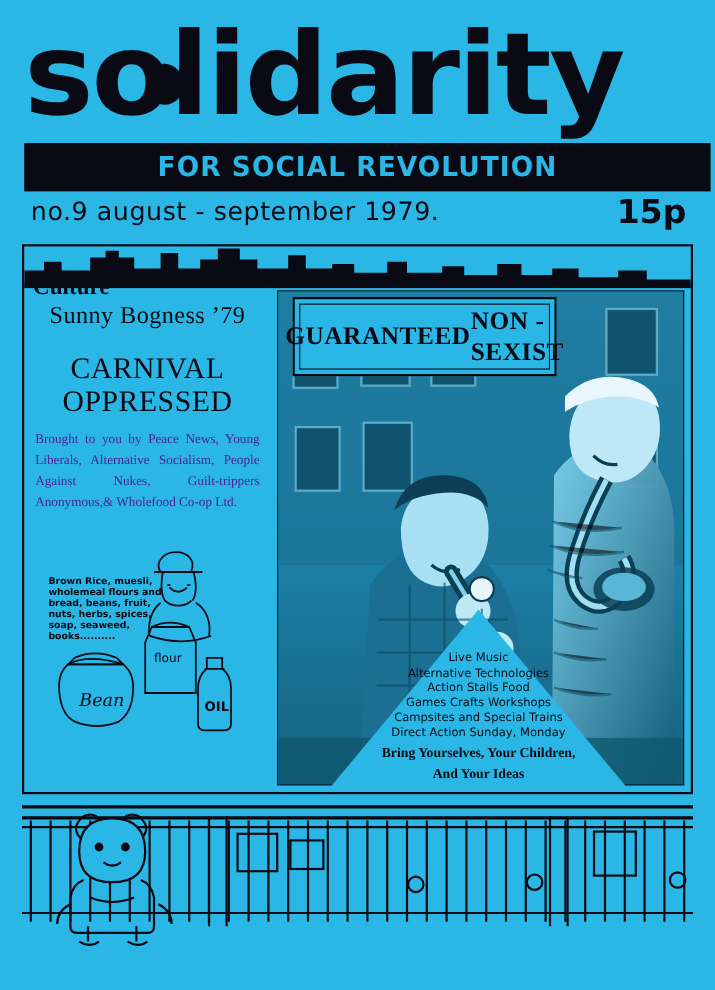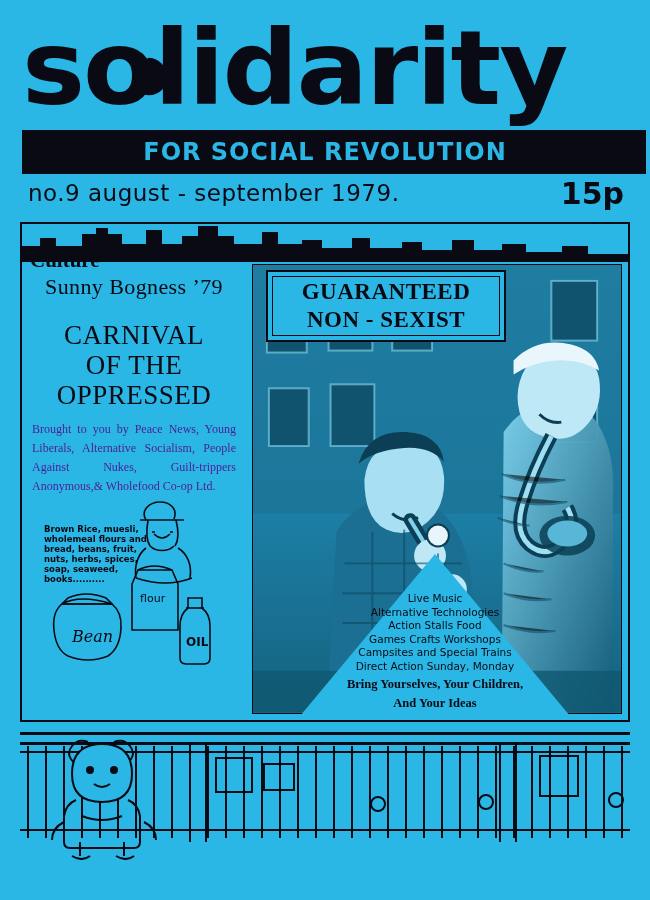--- a/index.html
+++ b/index.html
@@ -203,21 +203,21 @@
     border: 2px solid #0a0a14;
     box-sizing: border-box;
     z-index: 6;
   }
   .gbox-inner {
     position: absolute;
     inset: 4px;
     border: 1px solid #0a0a14;
     box-sizing: border-box;
     display: flex;
-    flex-direction: column;
+    flex-direction: row;
     align-items: center;
     justify-content: center;
   }
   .gbox-line {
     font-family: "Liberation Serif", serif;
     font-weight: bold;
     font-size: 23px;
     color: #0a0a14;
     line-height: 28px;
     letter-spacing: 0.5px;
@@ -297,21 +297,20 @@
     <svg class="skyline" viewBox="0 0 606 38" preserveAspectRatio="none">
       <path class="blk" d="M0 38 L0 22 L18 22 L18 14 L34 14 L34 22 L60 22 L60 10 L74 10 L74 4 L86 4 L86 10 L100 10 L100 20 L124 20 L124 6 L140 6 L140 20 L160 20 L160 12 L176 12 L176 2 L196 2 L196 12 L212 12 L212 20 L240 20 L240 8 L256 8 L256 20 L280 20 L280 16 L300 16 L300 24 L330 24 L330 14 L348 14 L348 24 L380 24 L380 18 L400 18 L400 26 L430 26 L430 16 L452 16 L452 26 L480 26 L480 20 L504 20 L504 28 L540 28 L540 22 L566 22 L566 30 L606 30 L606 38 Z"></path>
       <rect class="blk" x="0" y="32" width="606" height="6"></rect>
     </svg>
     <div class="culture-label">Culture</div>
 
     <div class="leftcol">
       <div class="sunny">Sunny Bogness ’79</div>
       <div class="carnival">
         <div>CARNIVAL</div>
-        <div>OF THE</div>
         <div>OPPRESSED</div>
       </div>
       <div class="brought">Brought to you by Peace News, Young Liberals, Alternative Socialism, People Against Nukes, Guilt-trippers Anonymous,&amp; Wholefood Co-op Ltd.</div>
     </div>
 
     <svg class="linedraw" viewBox="0 0 212 200">
 
       <g fill="none" stroke="#0a0a14" stroke-width="1.6">
         <path d="M118 46 c-6 -10 4 -18 14 -18 c10 0 18 7 14 17"></path>
         <path d="M112 46 h44"></path>

